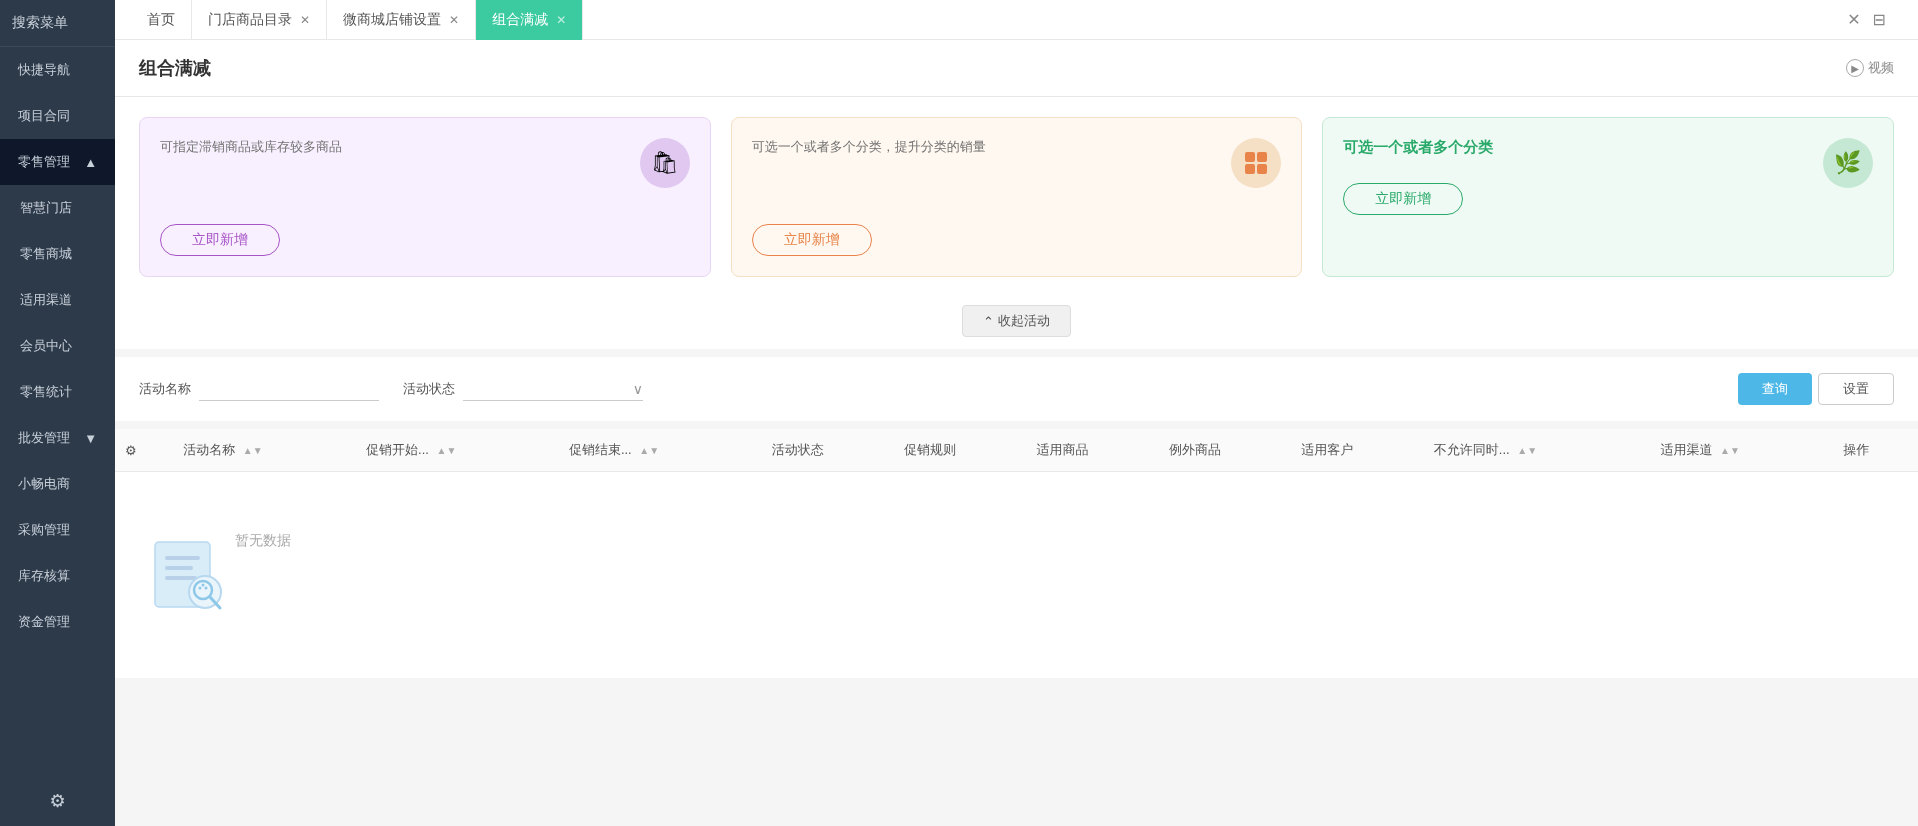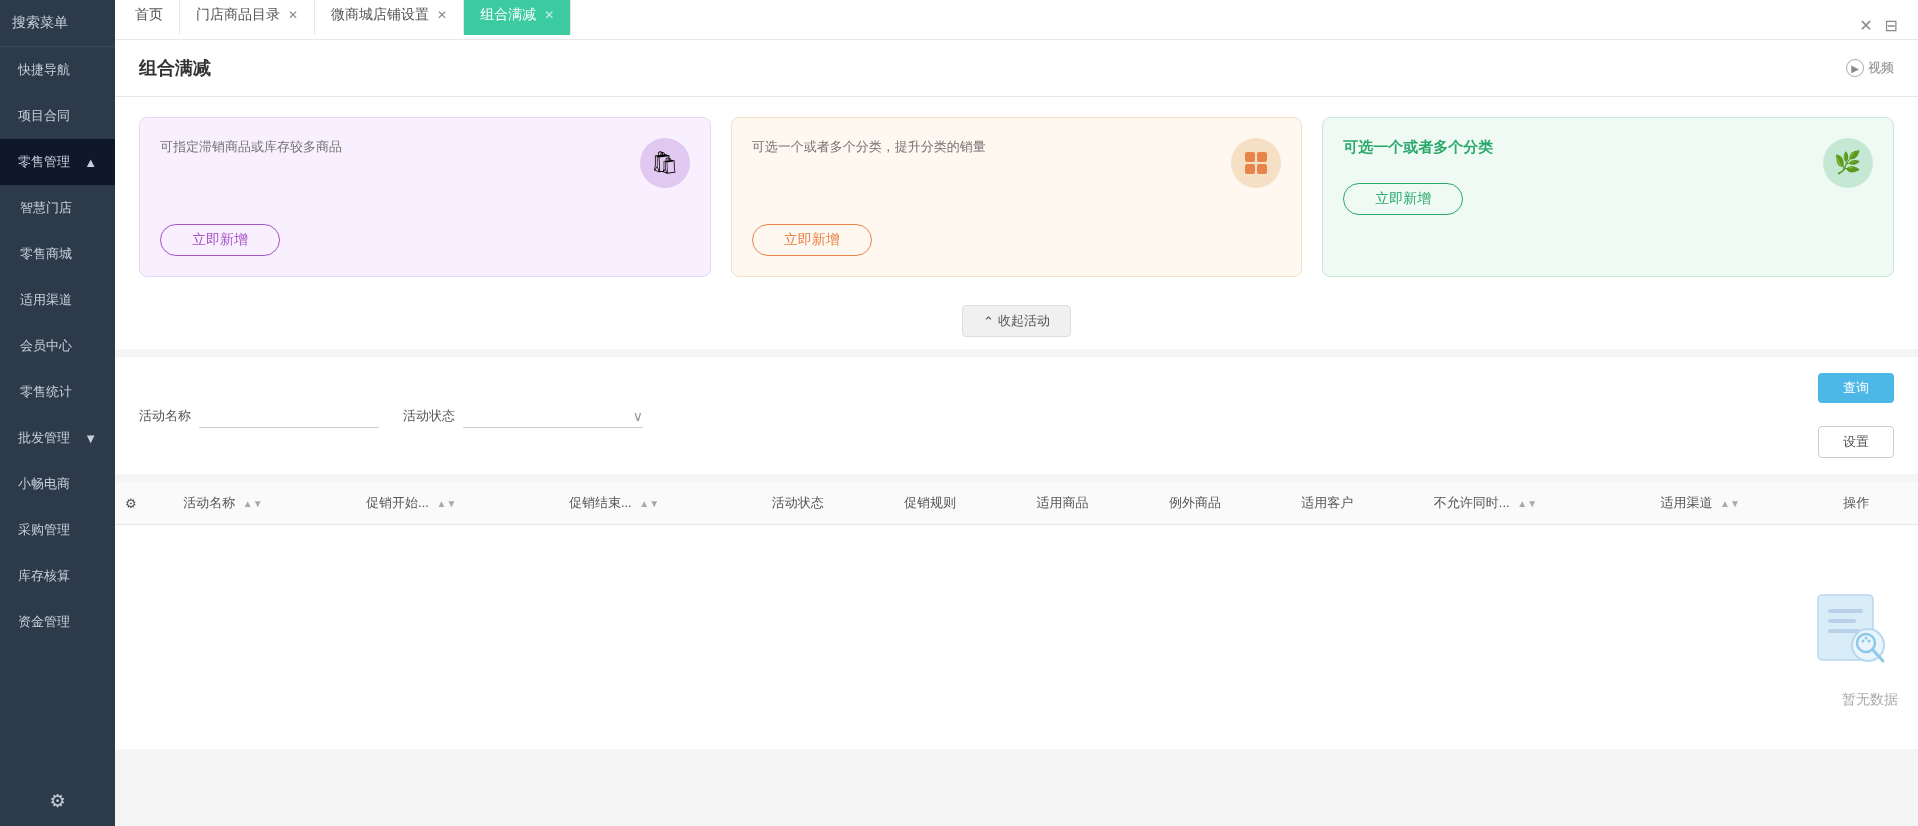--- a/index.html
+++ b/index.html
@@ -47,23 +47,23 @@
       display: flex;
       flex-direction: column;
       background: #f5f5f5;
       overflow: hidden;
     }
 
     
     .tab-bar {
       background: #fff;
       display: flex;
-      align-items: flex-end;
+      align-items: center;
       border-bottom: 1px solid #e8e8e8;
-      padding: 4px;
+      padding: 16px;
       height: 40px;
       flex-shrink: 0;
       position: relative;
     }
     .tab {
       padding: 0 16px;
       height: 40px;
       display: flex;
       align-items: center;
       font-size: 14px;
@@ -243,22 +243,22 @@
     }
     .filter-select-wrapper .chevron {
       position: absolute;
       right: 0;
       pointer-events: none;
       color: #999;
     }
     .filter-buttons {
       margin-left: auto;
       display: flex;
-      flex-direction: column;
-      gap: 23px;
+      flex-direction: row;
+      gap: 6px;
     }
     .btn-query {
       background: #4db8e8;
       color: #fff;
       border: none;
       border-radius: 4px;
       padding: 6px 24px;
       font-size: 13px;
       cursor: pointer;
     }
@@ -302,22 +302,21 @@
       flex-direction: column;
       margin-left: 4px;
       font-size: 10px;
       color: #aaa;
       vertical-align: middle;
     }
 
     
     .empty-state {
       display: flex;
-      flex-direction: column;
-      align-items: flex-end;
+      align-items: flex-start;
       padding: 60px 20px 40px;
     }
     .empty-icon {
       width: 100px;
       height: 90px;
       margin-bottom: 16px;
     }
     .empty-text {
       font-size: 14px;
       color: #aaa;

